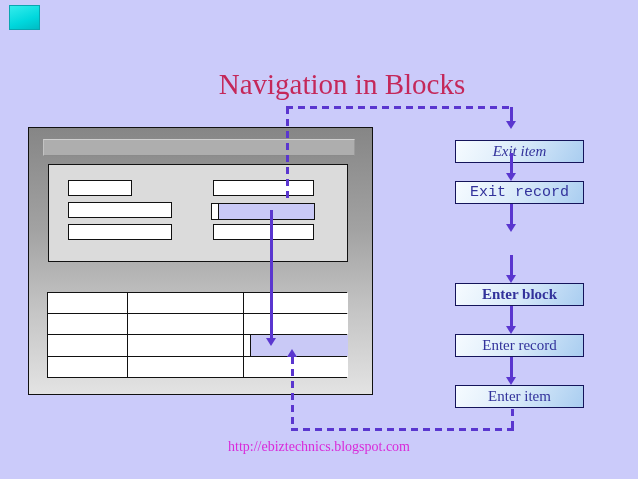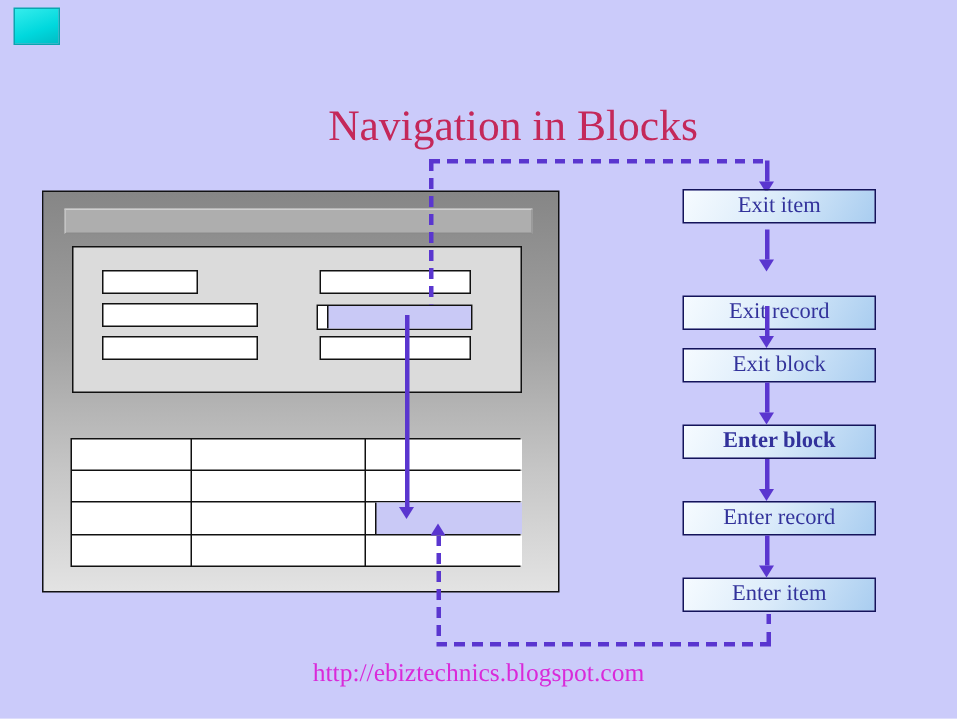--- a/index.html
+++ b/index.html
@@ -61,21 +61,21 @@
   .tri-up{position:absolute;width:0;height:0;border-left:5px solid transparent;border-right:5px solid transparent;border-bottom:8px solid #5a36cf;}
   
   .fbox{
     position:absolute;left:455px;width:129px;height:23px;
     background:linear-gradient(120deg,#f6fbff 0%,#dcecfa 45%,#a9cdf0 100%);
     border:1px solid #14145a;box-sizing:border-box;
     color:#32329b;font-size:15px;line-height:21px;text-align:center;
   }
   .footer{
     position:absolute;left:0;top:439px;width:100%;
-    text-align:center;font-size:17px;color:#d92ad9;
+    text-align:center;font-size:14px;color:#d92ad9;
   }
 </style>
 </head>
 <body>
 
 <div class="slide">
 
   <div class="deco"></div>
 
   <div class="title">Navigation in Blocks</div>
@@ -112,23 +112,22 @@
   </div>
 
   <div class="dash-v" style="left:286px;top:107px;height:96px;"></div>
   <div class="dash-h" style="left:286px;top:106px;width:225px;"></div>
   <div class="line-v" style="left:510px;top:107px;height:14px;"></div>
   <div class="tri-down" style="left:506px;top:121px;"></div>
 
   <div class="line-v" style="left:270px;top:210px;height:128px;"></div>
   <div class="tri-down" style="left:266px;top:338px;"></div>
 
-  <div class="fbox" style="top:126px;"><span>Exit item</span></div>
-  <div class="fbox" style="top:197px;"><span>Exit record</span></div>
-  <div class="fbox" style="top:232px;"><span>Exit block</span></div>
+  <div class="fbox" style="top:140px;font-style:italic;"><span>Exit item</span></div>
+  <div class="fbox" style="top:181px;font-family:Liberation Mono, monospace;"><span>Exit record</span></div>
   <div class="fbox" style="top:283px;font-weight:bold;"><span>Enter block</span></div>
   <div class="fbox" style="top:385px;"><span>Enter item</span></div>
   <div class="fbox" style="top:334px;"><span>Enter record</span></div>
 
   <div class="line-v" style="left:510px;top:153px;height:20px;"></div>
   <div class="tri-down" style="left:506px;top:173px;"></div>
   <div class="line-v" style="left:510px;top:204px;height:20px;"></div>
   <div class="tri-down" style="left:506px;top:224px;"></div>
   <div class="line-v" style="left:510px;top:255px;height:20px;"></div>
   <div class="tri-down" style="left:506px;top:275px;"></div>

